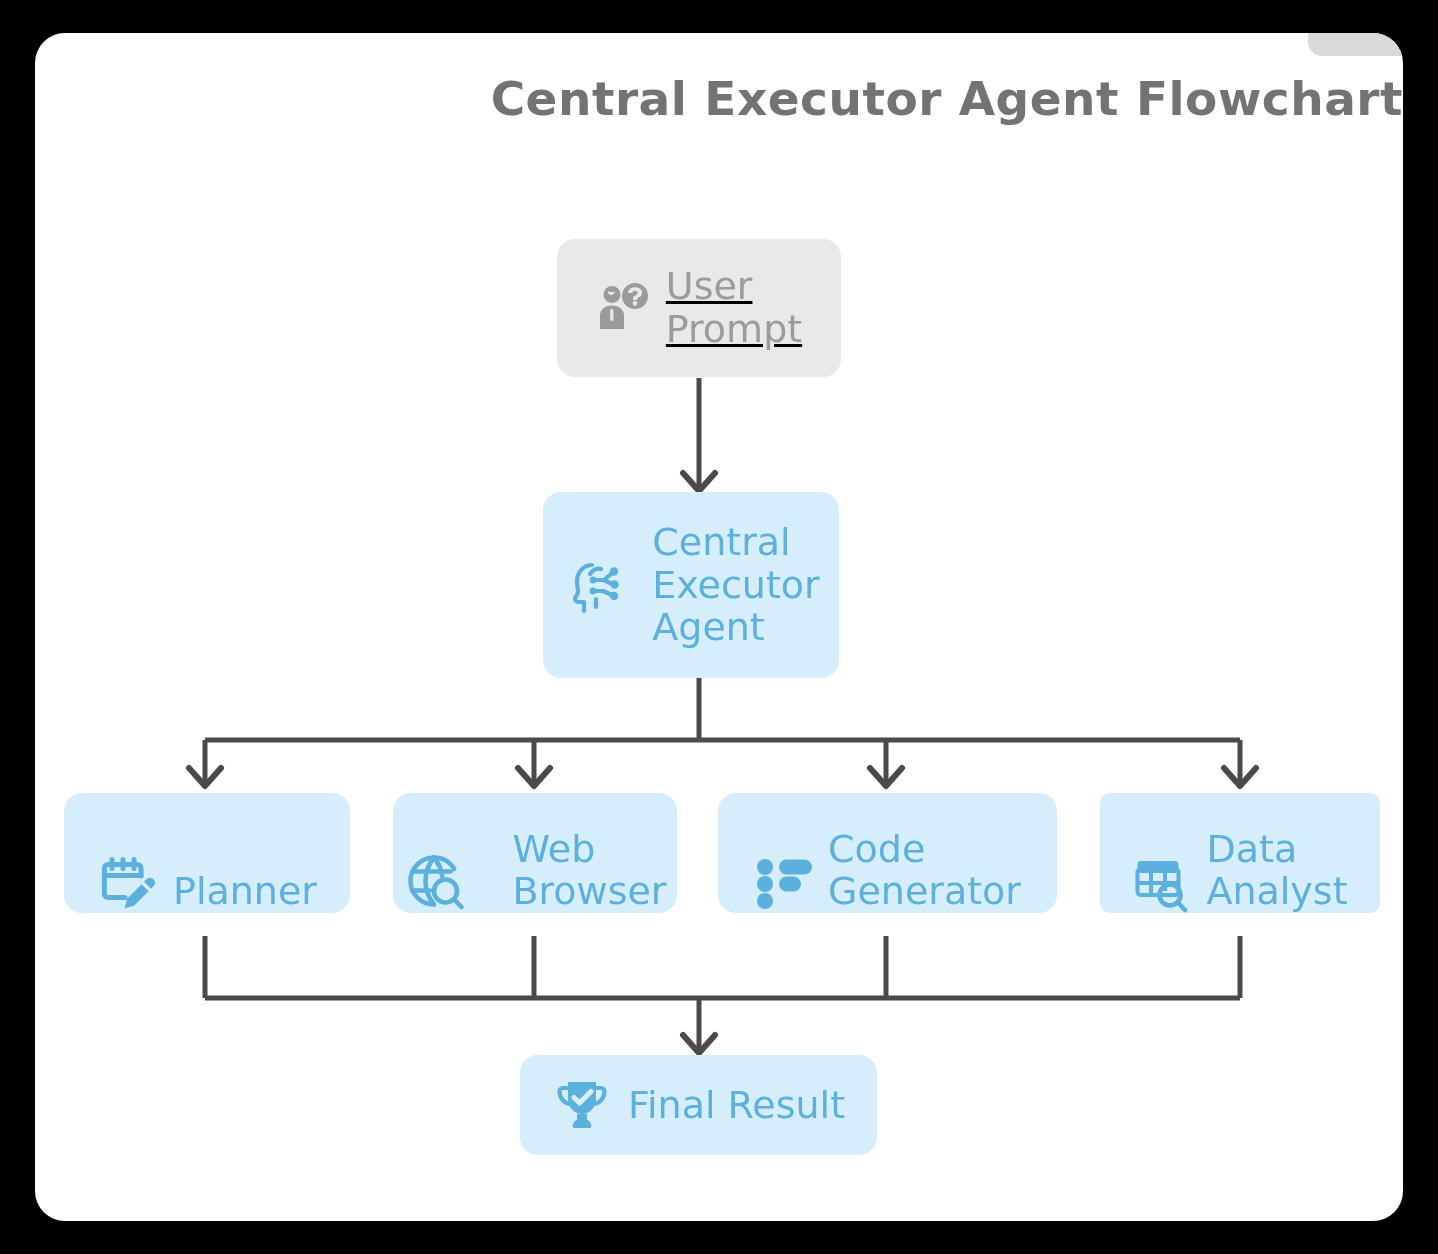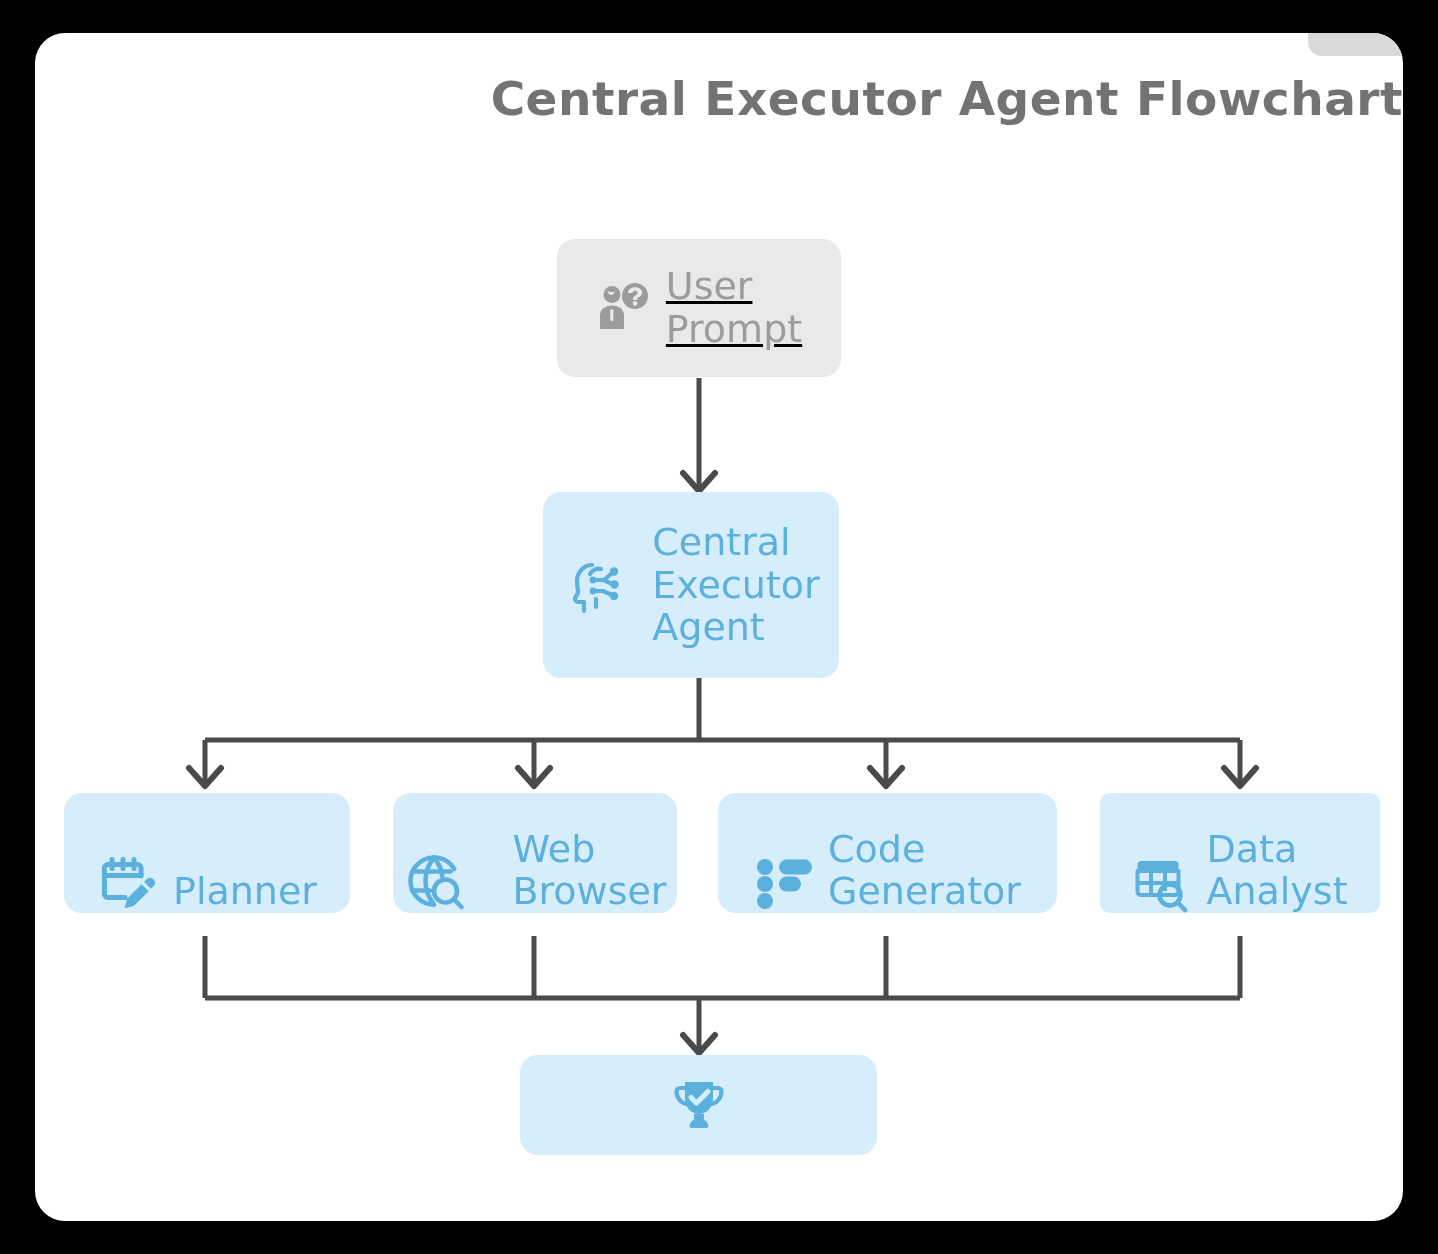--- a/index.html
+++ b/index.html
@@ -216,16 +216,17 @@
           <path d="M30 43c-4.6 0-8.4 3.4-9.4 7.5-.3 1.3.7 2.5 2 2.5h14.8c1.3 0 2.3-1.2 2-2.5C38.4 46.4 34.6 43 30 43z"></path>
         </g>
         <g fill="none" stroke="#5cb0dd" stroke-width="4.2" stroke-linecap="round">
           <path d="M16 13h-5c-2 0-3.5 1.6-3.5 3.6 0 6.4 4.6 11.6 10.4 12.4"></path>
           <path d="M44 13h5c2 0 3.5 1.6 3.5 3.6 0 6.4-4.6 11.6-10.4 12.4"></path>
         </g>
         <g fill="none" stroke="#d6eefb" stroke-width="5.2" stroke-linecap="round" stroke-linejoin="round">
           <path d="M22 22.5l5.5 5.5L39 16.5"></path>
         </g>
       </svg>
+      <div class="lbl">Final Result</div>
     </div>
 
   </div>
 </div>
 
 </body></html>

